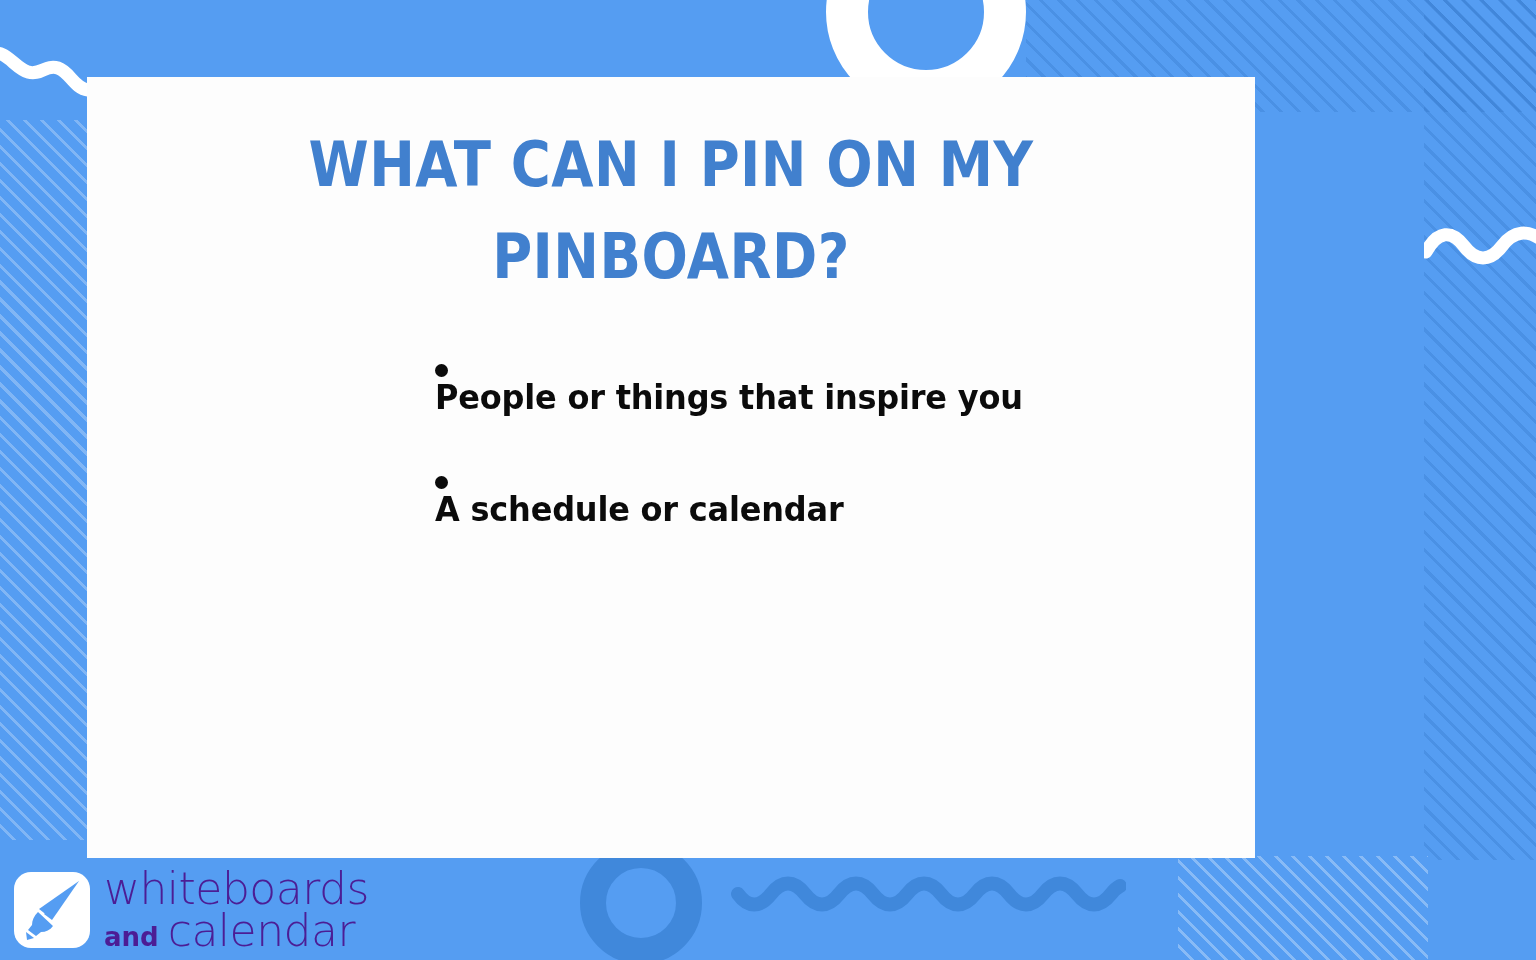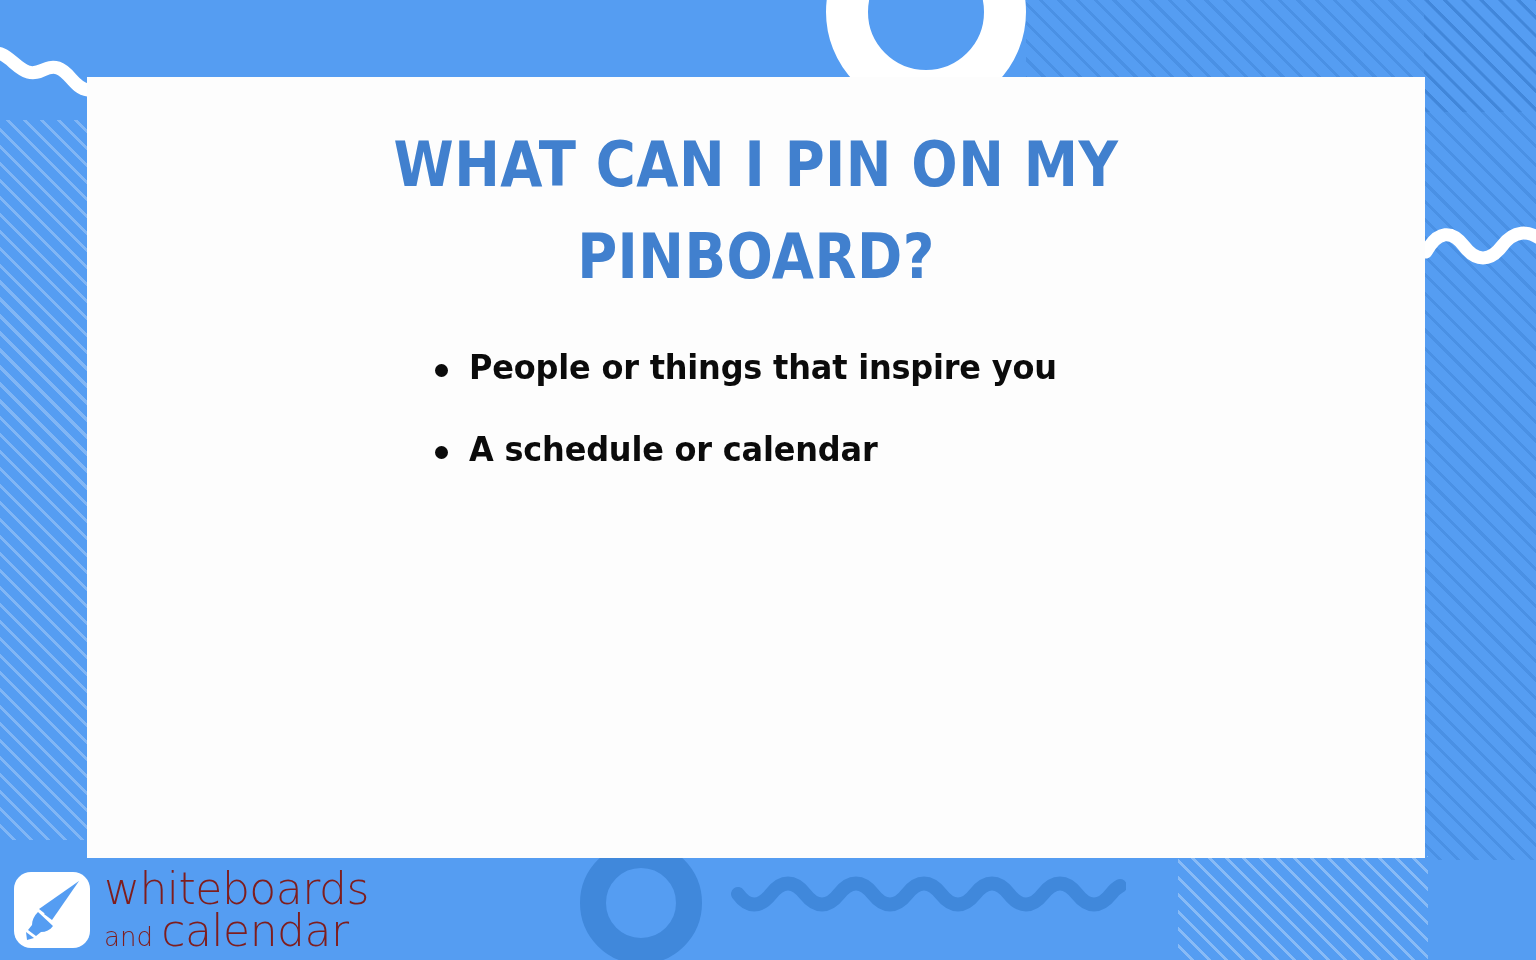--- a/index.html
+++ b/index.html
@@ -111,21 +111,21 @@
   .wave-right   { left: 1424px; top: 222px; width: 118px; height: 44px; }
   
   .wave-bottom  { left: 730px; top: 874px; width: 396px; height: 42px; }
 
   
 
   .card {
     position: absolute;
     left: 87px;
     top: 77px;
-    width: 1338px;
+    width: 1168px;
     height: 781px;
     background: #FDFDFD;
   }
 
   .card-title {
     margin: 0;
     padding: 42px 70px 0 70px;
     text-align: center;
     color: #4180CE;
     font-family: "DejaVu Sans", sans-serif;
@@ -141,20 +141,21 @@
     list-style: none;
     margin: 0;
     padding: 44px 0 0 0;
   }
 
   .bullet-item {
     display: flex;
     align-items: flex-start;
     padding-left: 348px;
     margin-bottom: 42px;
+    flex-direction: column;
   }
   .bullet-item:last-child { margin-bottom: 0; }
 
   .bullet-dot {
     width: 13px;
     height: 13px;
     border-radius: 50%;
     background: #0B0B0B;
     margin-top: 17px;
     margin-right: 21px;
@@ -184,28 +185,28 @@
   }
 
   .logo-mark {
     width: 76px;
     height: 76px;
     flex: 0 0 auto;
   }
 
   .logo-words {
     margin-left: 14px;
-    color: #7f1d1d;
+    color: #4c1d95;
     font-family: "DejaVu Sans", sans-serif;
     font-weight: 300;
     line-height: 0.96;
   }
   .logo-line1 { font-size: 44px; letter-spacing: -0.5px; display: block; }
   .logo-line2 { font-size: 44px; letter-spacing: -0.5px; display: block; }
-  .logo-and   { font-size: 26px; letter-spacing: 0px; }
+  .logo-and   { font-size: 26px; letter-spacing: 0px; font-weight: bold; }
 </style>
 </head>
 <body>
 
 <div class="slide">
 
   <div class="deco stripes-left"></div>
   <div class="deco stripes-topright"></div>
   <div class="deco stripes-right"></div>
   <div class="deco stripes-bottomright"></div>

